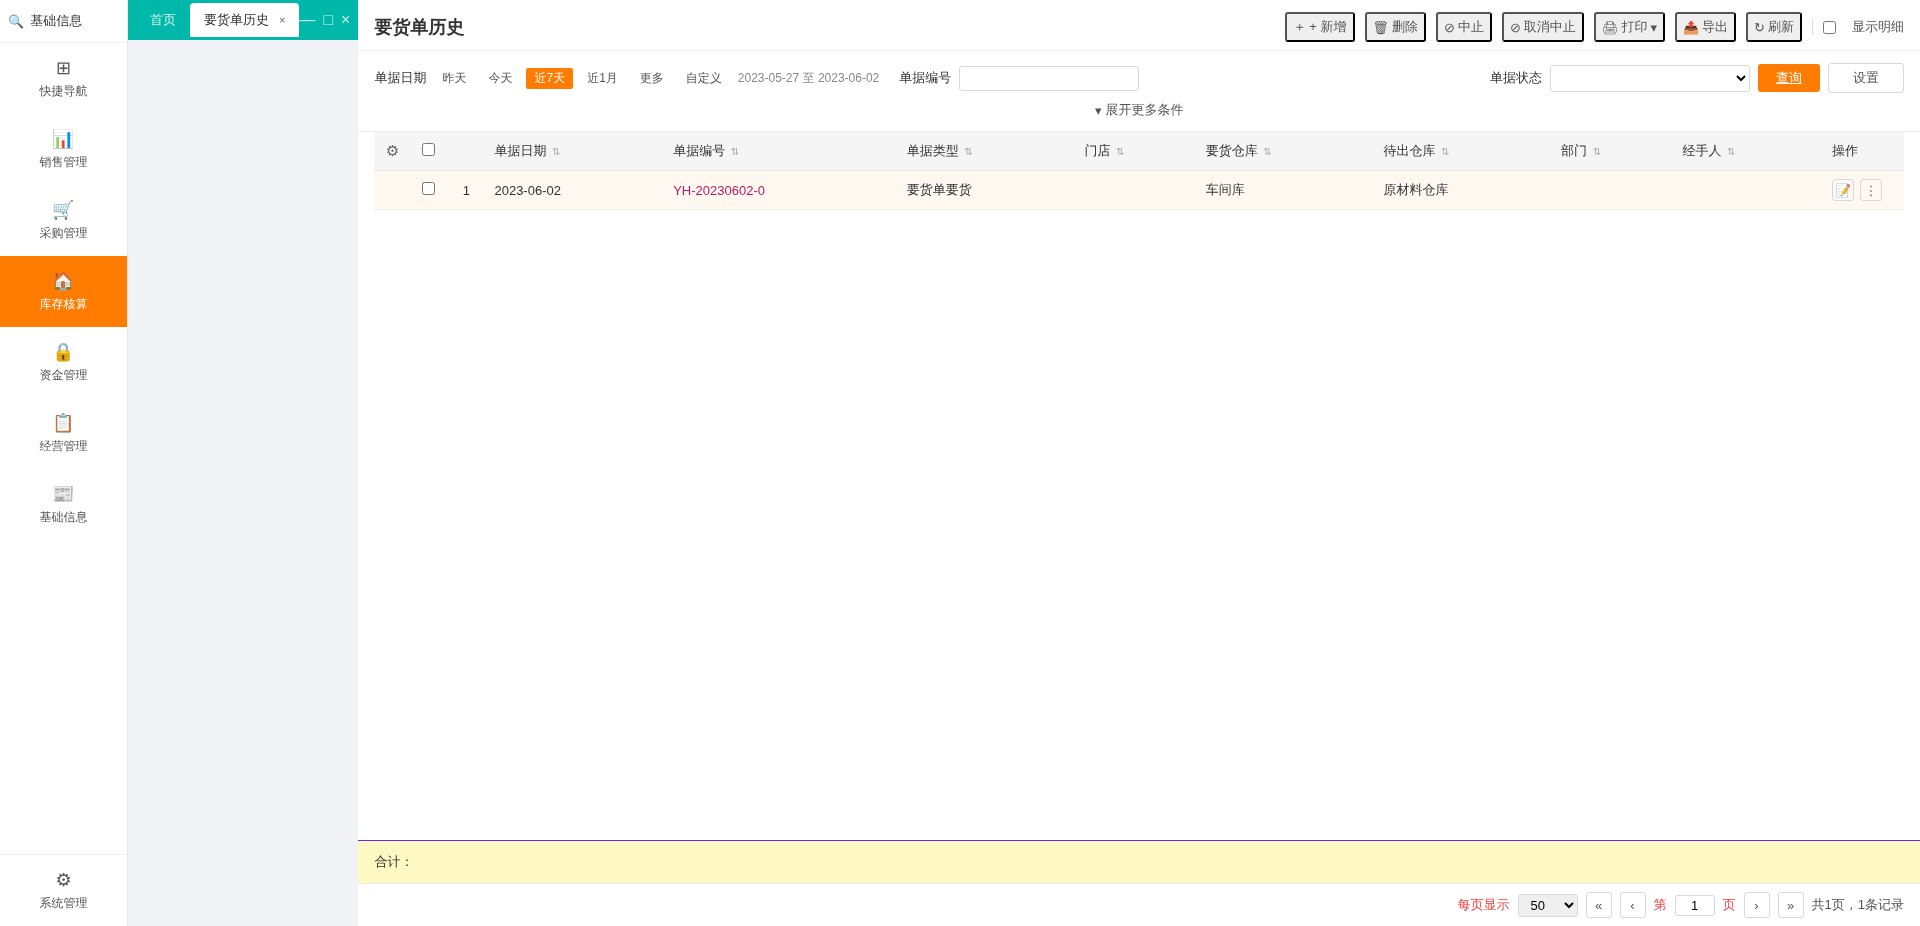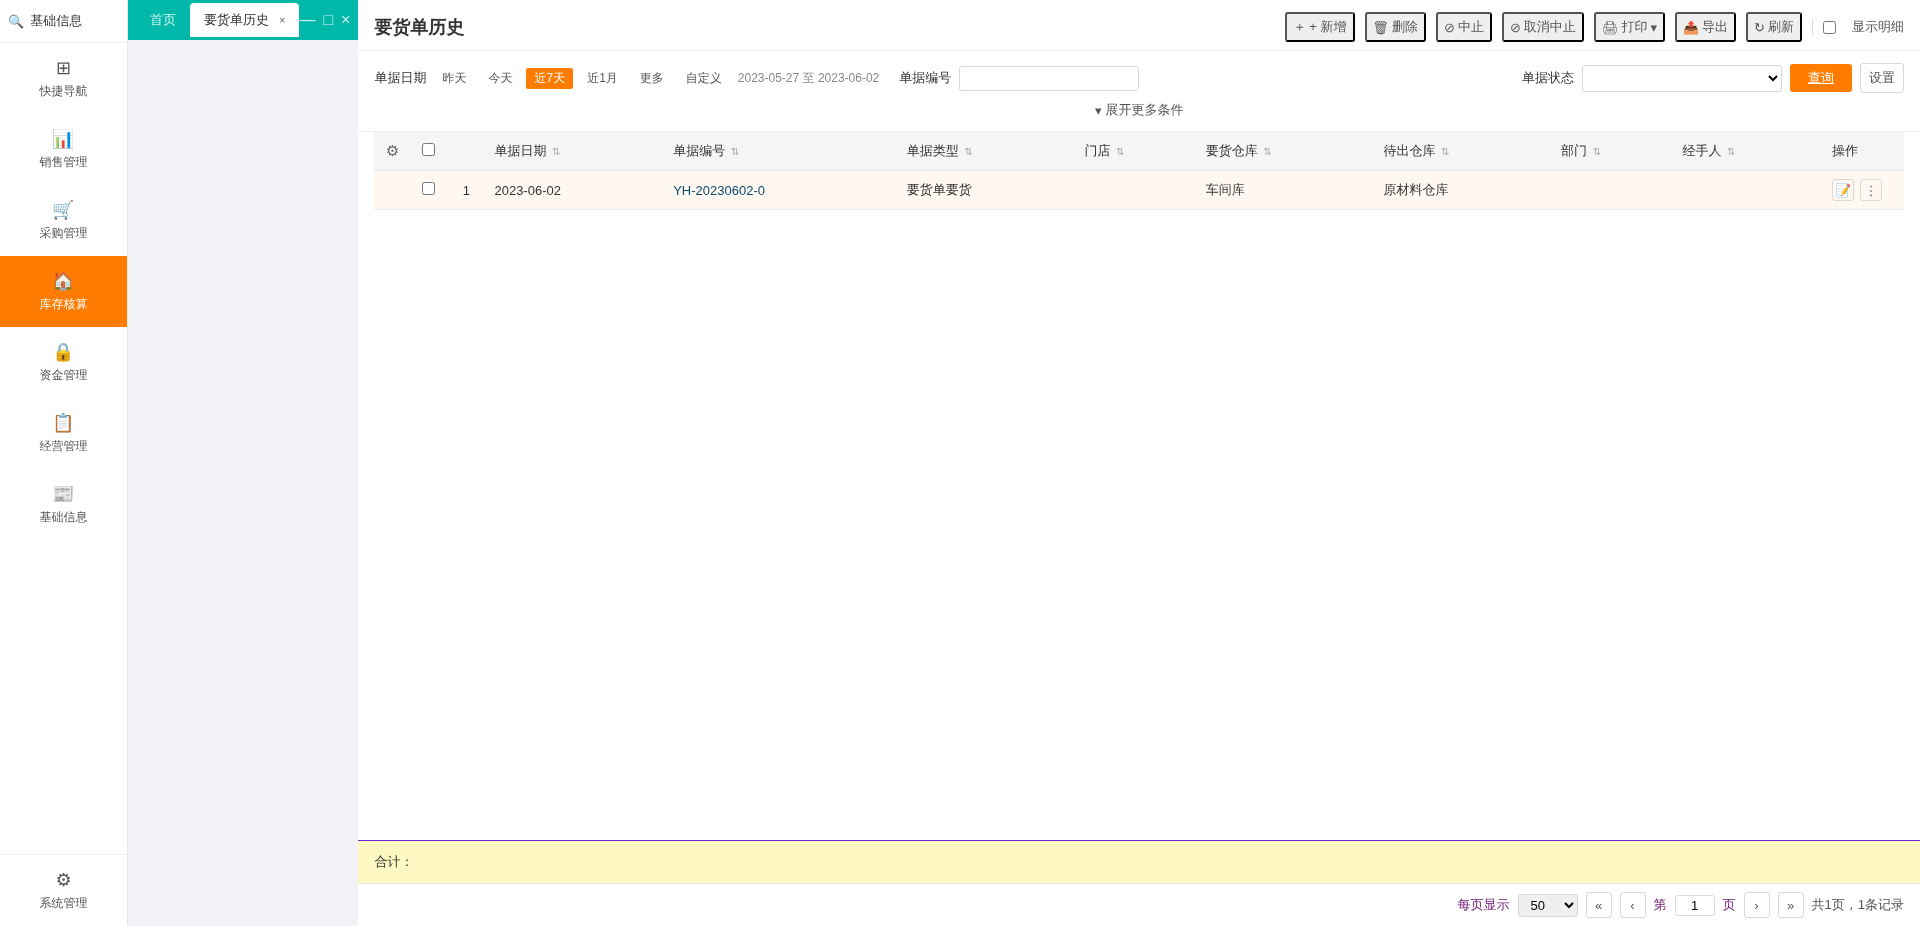--- a/index.html
+++ b/index.html
@@ -56,30 +56,30 @@
     .table-area { flex: 1; overflow: auto; padding: 0 16px; }
     table { width: 100%; border-collapse: collapse; }
     thead tr { background: #f5f5f5; }
     th { padding: 10px 8px; text-align: left; font-weight: normal; color: #333; border-bottom: 1px solid #e8e8e8; font-size: 13px; white-space: nowrap; }
     td { padding: 8px 8px; border-bottom: 1px solid #f0f0f0; font-size: 13px; color: #333; }
     .table-row-highlight { background: #fff8f0; }
     .sort-icon { color: #aaa; font-size: 10px; margin-left: 2px; }
     .col-settings { width: 36px; text-align: center; }
     .col-checkbox { width: 36px; text-align: center; }
     .col-index { width: 40px; text-align: center; }
-    .link-text { color: #0c4a6e; cursor: pointer; text-decoration: none; }
+    .link-text { color: #be185d; cursor: pointer; text-decoration: none; }
     .row-actions { display: flex; gap: 6px; }
     .row-action-btn { width: 22px; height: 22px; display: flex; align-items: center; justify-content: center; border: 1px solid #d9d9d9; border-radius: 3px; cursor: pointer; color: #666; font-size: 13px; }
 
     
     .footer-sum { padding: 12px 16px; border-top: 1px solid #6d28d9; background: #fef9c3; font-size: 13px; color: #333; }
 
     
     .pagination { padding: 8px 16px; display: flex; align-items: center; justify-content: flex-end; gap: 8px; border-top: 1px solid #e8e8e8; background: #fff; }
-    .pagination-label { font-size: 13px; color: #701a75; }
+    .pagination-label { font-size: 13px; color: #ef4444; }
     .page-size-select { border: 1px solid #d9d9d9; border-radius: 3px; padding: 2px 8px; font-size: 13px; outline: none; }
     .page-btn { width: 26px; height: 26px; display: flex; align-items: center; justify-content: center; border: 1px solid #d9d9d9; border-radius: 3px; cursor: pointer; color: #555; font-size: 13px; background: #fff; }
     .page-input { width: 40px; border: 1px solid #d9d9d9; border-radius: 3px; text-align: center; padding: 2px 4px; font-size: 13px; outline: none; }
     .page-info { font-size: 13px; color: #555; }
 
     
     input[type="checkbox"] { cursor: pointer; }
 
     
     .settings-gear { cursor: pointer; color: #666; font-size: 15px; }
@@ -206,21 +206,21 @@
           <div class="filter-group">
             <span class="filter-label">单据编号</span>
             <input class="filter-input" type="text" style="">
           </div>
           <div class="filter-group" style="margin-left: auto; display: flex; align-items: center; gap: 8px;">
             <span class="filter-label">单据状态</span>
             <select class="filter-select">
               <option value=""></option>
             </select>
             <button class="action-btn primary" style="background:#ff7c00;color:#fff;border:none;padding:5px 18px;border-radius:3px;cursor:pointer;text-decoration:underline;">查询</button>
-            <button class="action-btn secondary" style="border:1px solid #d9d9d9;padding:5px 8px;border-radius:3px;cursor:pointer;">设置</button>
+            <button class="action-btn secondary" style="border:1px solid #d9d9d9;padding:5px 24px;border-radius:3px;cursor:pointer;">设置</button>
           </div>
         </div>
         <div class="expand-more">
           <span>▾</span>
           <span>展开更多条件</span>
         </div>
       </div>
 
       <div class="table-area">
         <table>

